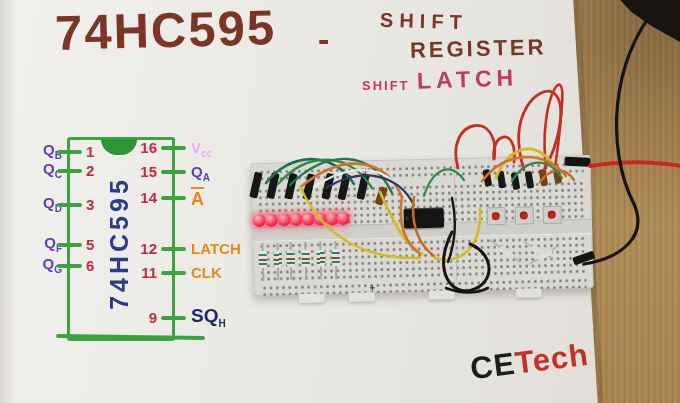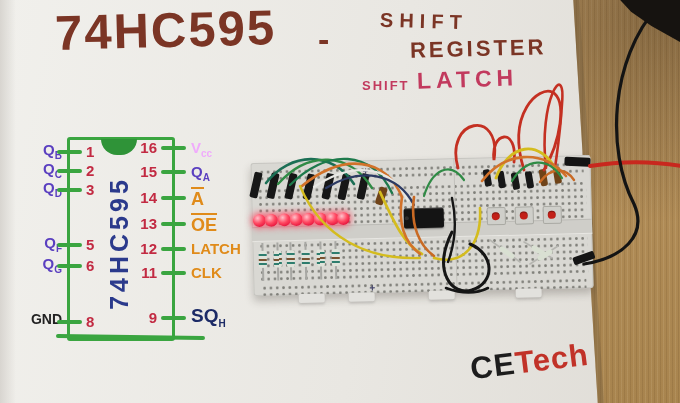--- a/index.html
+++ b/index.html
@@ -122,60 +122,50 @@
     <div class="prow" style="top:141px">
       <span class="plab purple"><span class="mn">Q</span><sub>B</sub></span>
       <span class="tickL"></span>
       <span class="pnumL">1</span>
     </div>
     <div class="prow" style="top:160px">
       <span class="plab purple"><span class="mn">Q</span><sub>C</sub></span>
       <span class="tickL"></span>
       <span class="pnumL">2</span>
     </div>
-    <div class="prow" style="top:179px">
+    <div class="prow" style="top:194px">
       <span class="plab purple"><span class="mn">Q</span><sub>D</sub></span>
       <span class="tickL"></span>
       <span class="pnumL">3</span>
     </div>
     <div class="prow" style="top:234px">
       <span class="plab purple"><span class="mn">Q</span><sub>F</sub></span>
       <span class="tickL"></span>
       <span class="pnumL">5</span>
     </div>
     <div class="prow" style="top:255px">
       <span class="plab purple"><span class="mn">Q</span><sub>G</sub></span>
       <span class="tickL"></span>
       <span class="pnumL">6</span>
     </div>
-    <div class="prow" style="top:311px">
-      <span class="plab dark"><span class="mn">GND</span><sub></sub></span>
-      <span class="tickL"></span>
-      <span class="pnumL">8</span>
-    </div>
 
     <div class="prow" style="top:137px">
       <span class="pnumR">16</span>
       <span class="tickR"></span>
       <span class="plabR brick"><span class="mn">V</span><sub>cc</sub></span>
     </div>
     <div class="prow" style="top:161px">
       <span class="pnumR">15</span>
       <span class="tickR"></span>
       <span class="plabR purple"><span class="mn">Q</span><sub>A</sub></span>
     </div>
     <div class="prow" style="top:187px">
       <span class="pnumR">14</span>
       <span class="tickR"></span>
       <span class="plabR orange big ovl"><span class="mn">A</span><sub></sub></span>
-    </div>
-    <div class="prow" style="top:213px">
-      <span class="pnumR">13</span>
-      <span class="tickR"></span>
-      <span class="plabR orange big ovl"><span class="mn">OE</span><sub></sub></span>
     </div>
     <div class="prow" style="top:238px">
       <span class="pnumR">12</span>
       <span class="tickR"></span>
       <span class="plabR orange"><span class="mn">LATCH</span><sub></sub></span>
     </div>
     <div class="prow" style="top:262px">
       <span class="pnumR">11</span>
       <span class="tickR"></span>
       <span class="plabR orange"><span class="mn">CLK</span><sub></sub></span>

